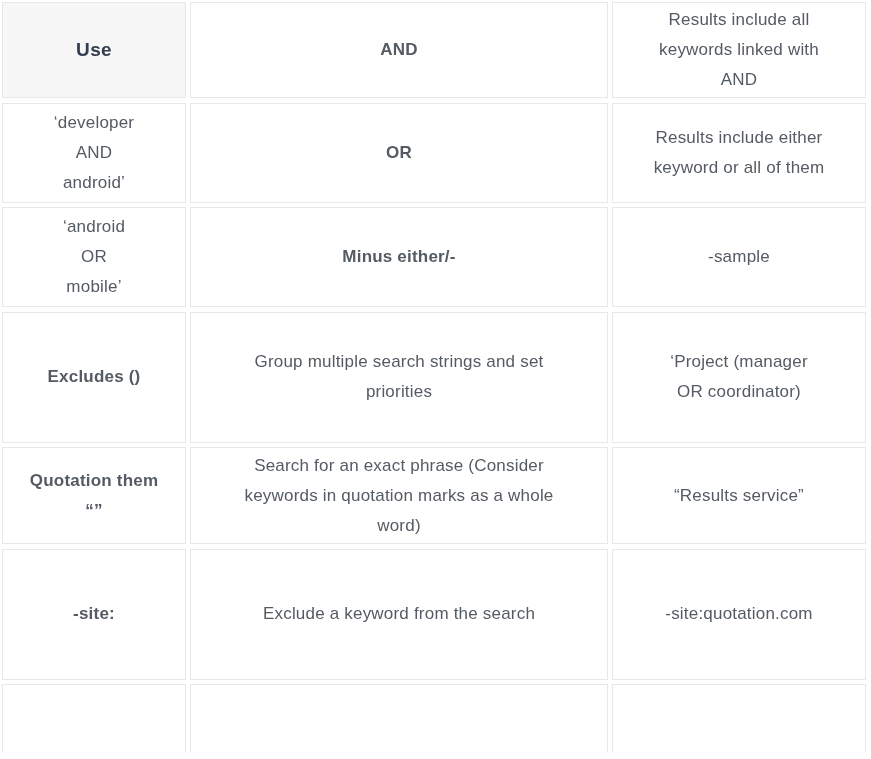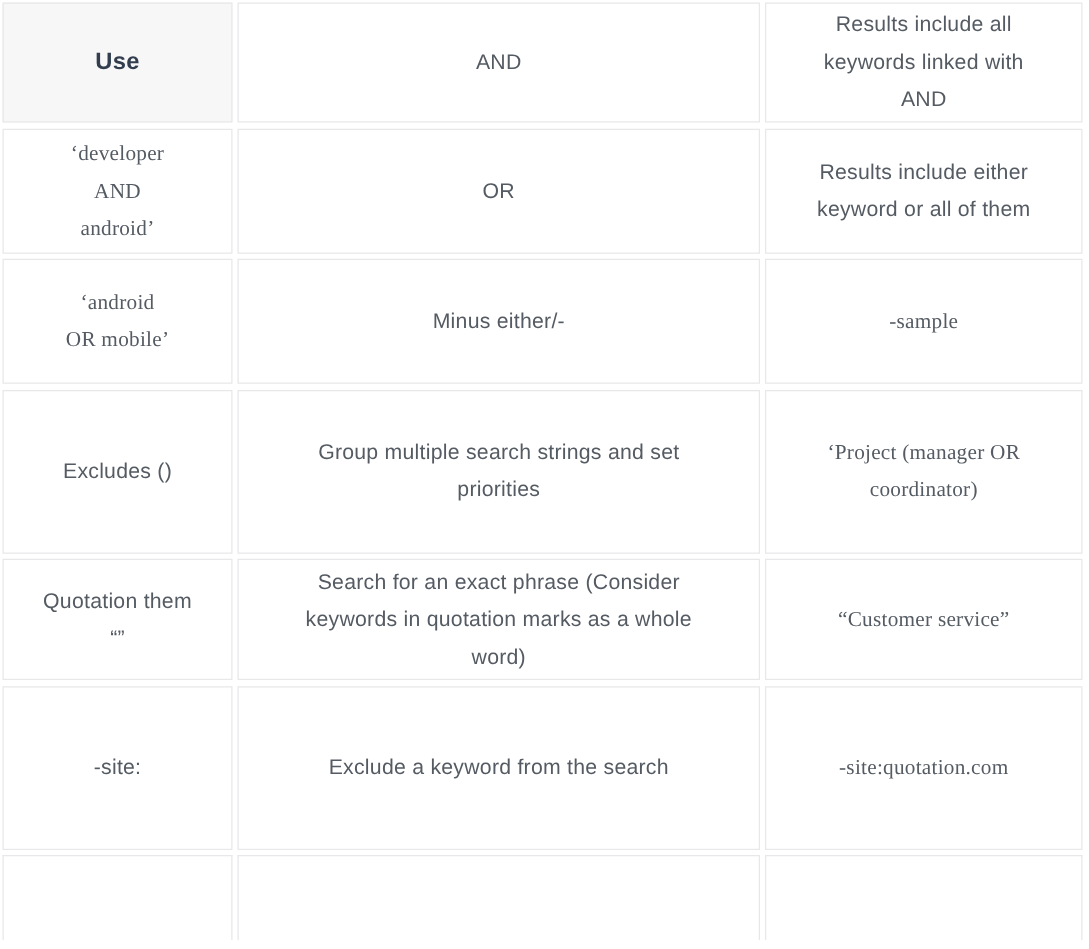--- a/index.html
+++ b/index.html
@@ -35,23 +35,23 @@
     letter-spacing: 0.2px;
     white-space: pre-line;
   }
   .cell.head {
     background: #f7f7f8;
     color: #323e4d;
     font-weight: bold;
     font-size: 19px;
     letter-spacing: 0.3px;
   }
-  .cell.op  { padding: 0 12px; }
+  .cell.op  { padding: 0 12px; font-weight: bold; }
   .cell.use { padding: 0 36px; }
-  .cell.ex  { padding: 0 48px; font-family: Liberation Serif, serif; }
+  .cell.ex  { padding: 0 48px; }
   .cell.cut { border-bottom: none; }
 </style>
 </head>
 <body>
 
 <div class="table-grid">
 
   <div class="cell head">Use</div>
 
   <div class="cell op">AND</div>
@@ -65,21 +65,21 @@
   <div class="cell op">Minus either/-</div>
   <div class="cell ex">-sample</div>
 
   <div class="cell op">Excludes ()</div>
   <div class="cell use">Group multiple search strings and set priorities</div>
   <div class="cell ex">‘Project (manager OR coordinator)</div>
 
   <div class="cell op">Quotation them
 “”</div>
   <div class="cell use">Search for an exact phrase (Consider keywords in quotation marks as a whole word)</div>
-  <div class="cell ex">“Customer service”</div>
+  <div class="cell ex">“Results service”</div>
 
   <div class="cell op">-site:</div>
   <div class="cell use">Exclude a keyword from the search</div>
   <div class="cell ex">-site:quotation.com</div>
 
   <div class="cell cut"></div>
   <div class="cell cut"></div>
   <div class="cell cut"></div>
 
 </div>

